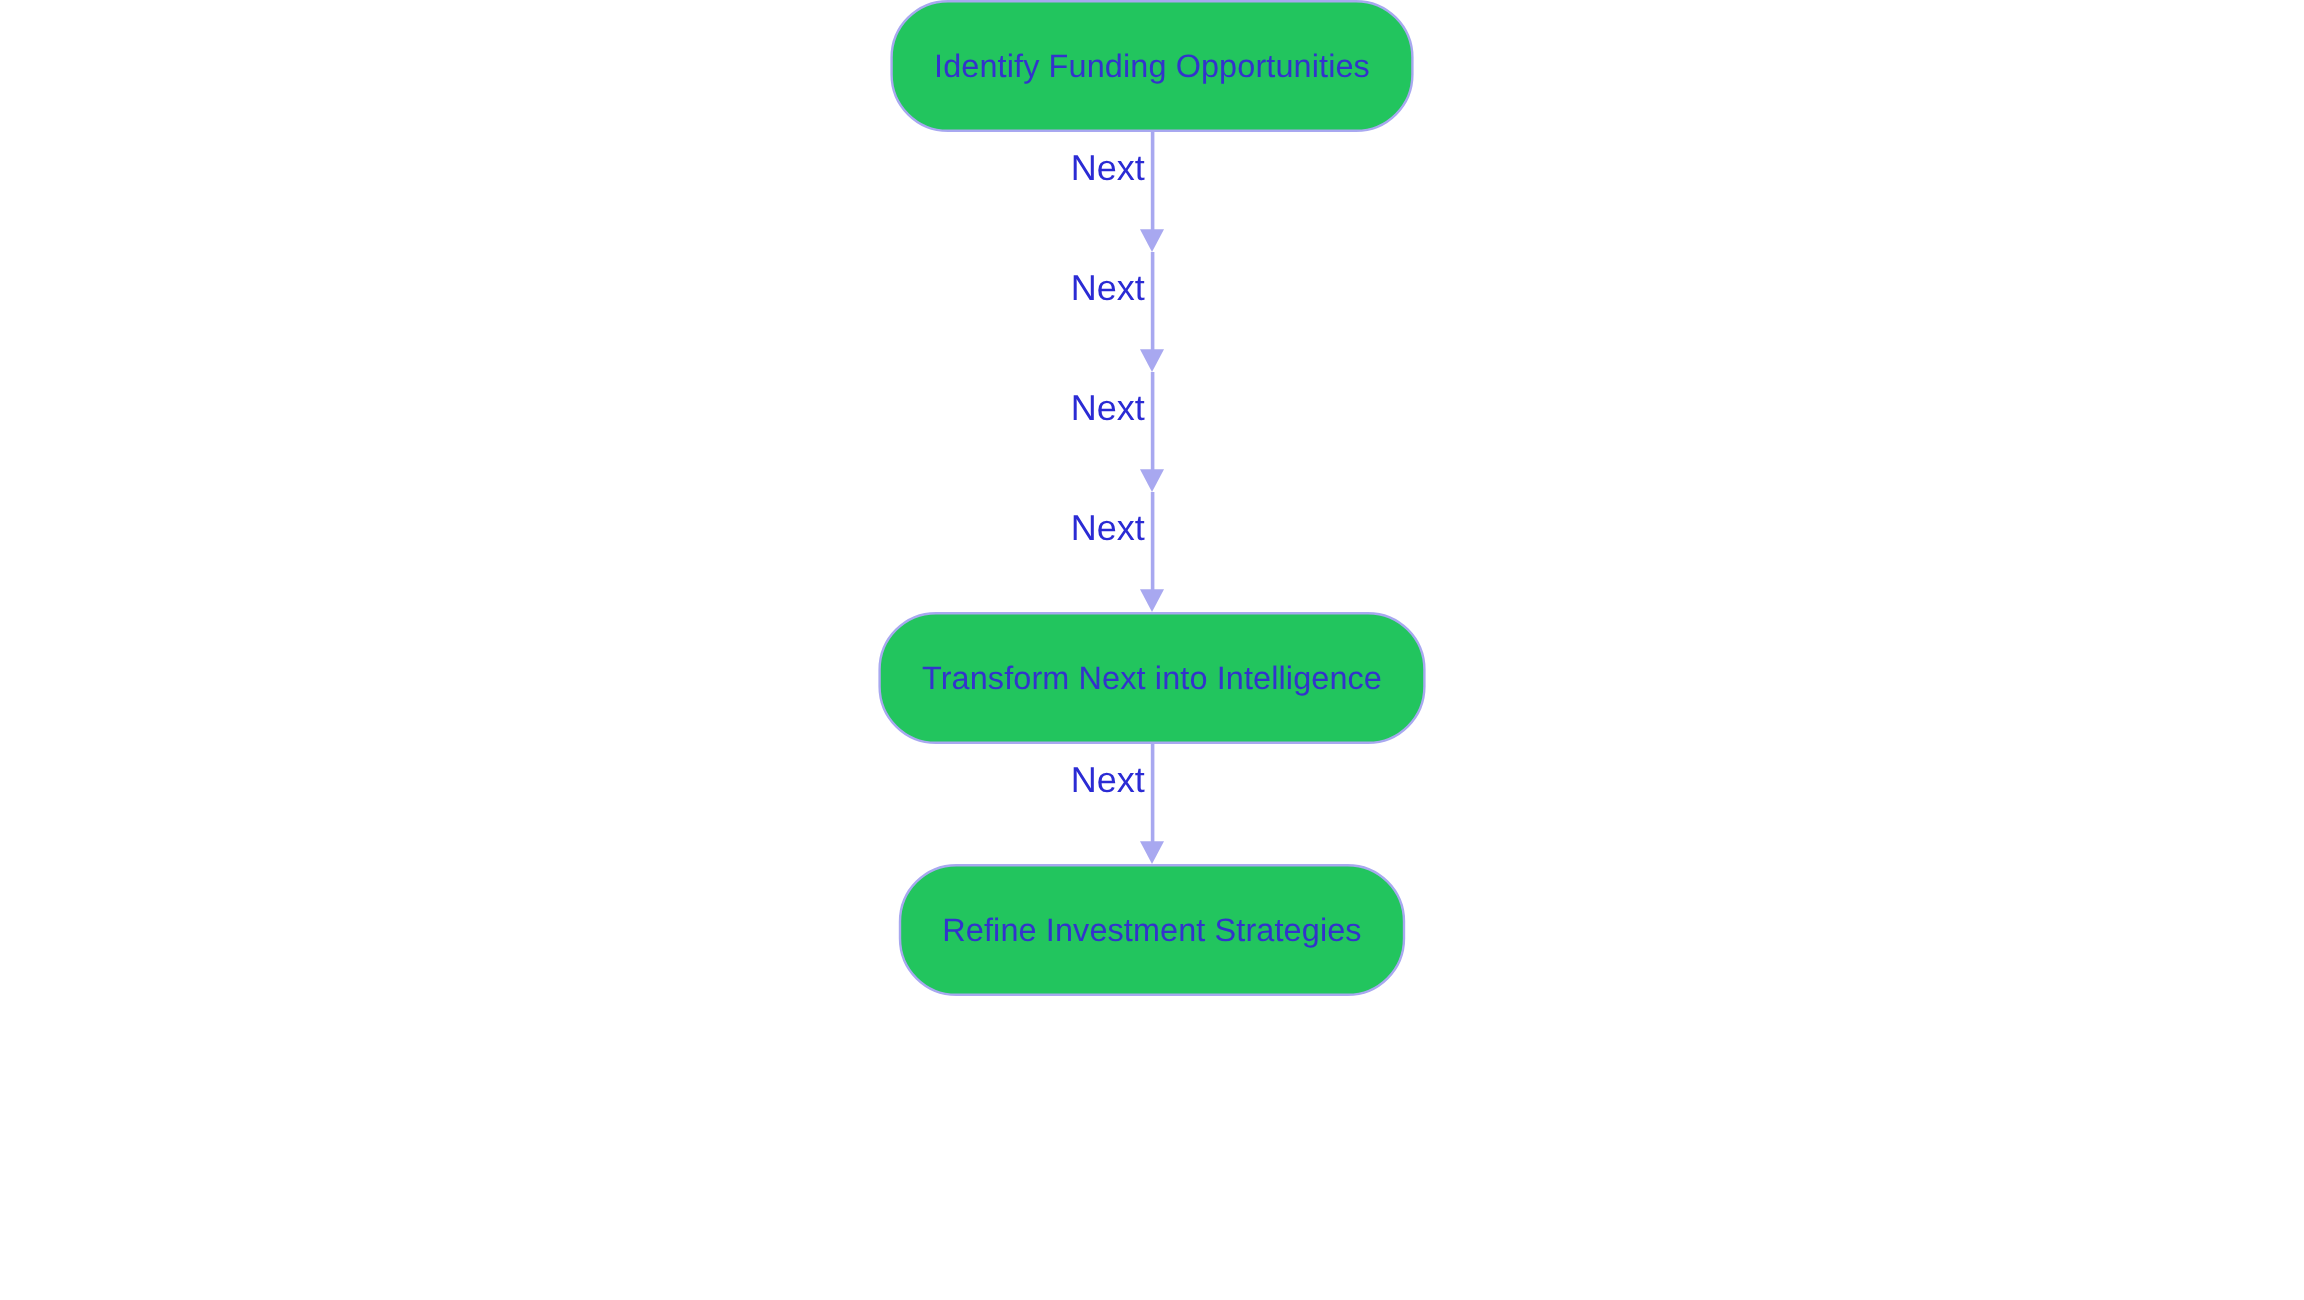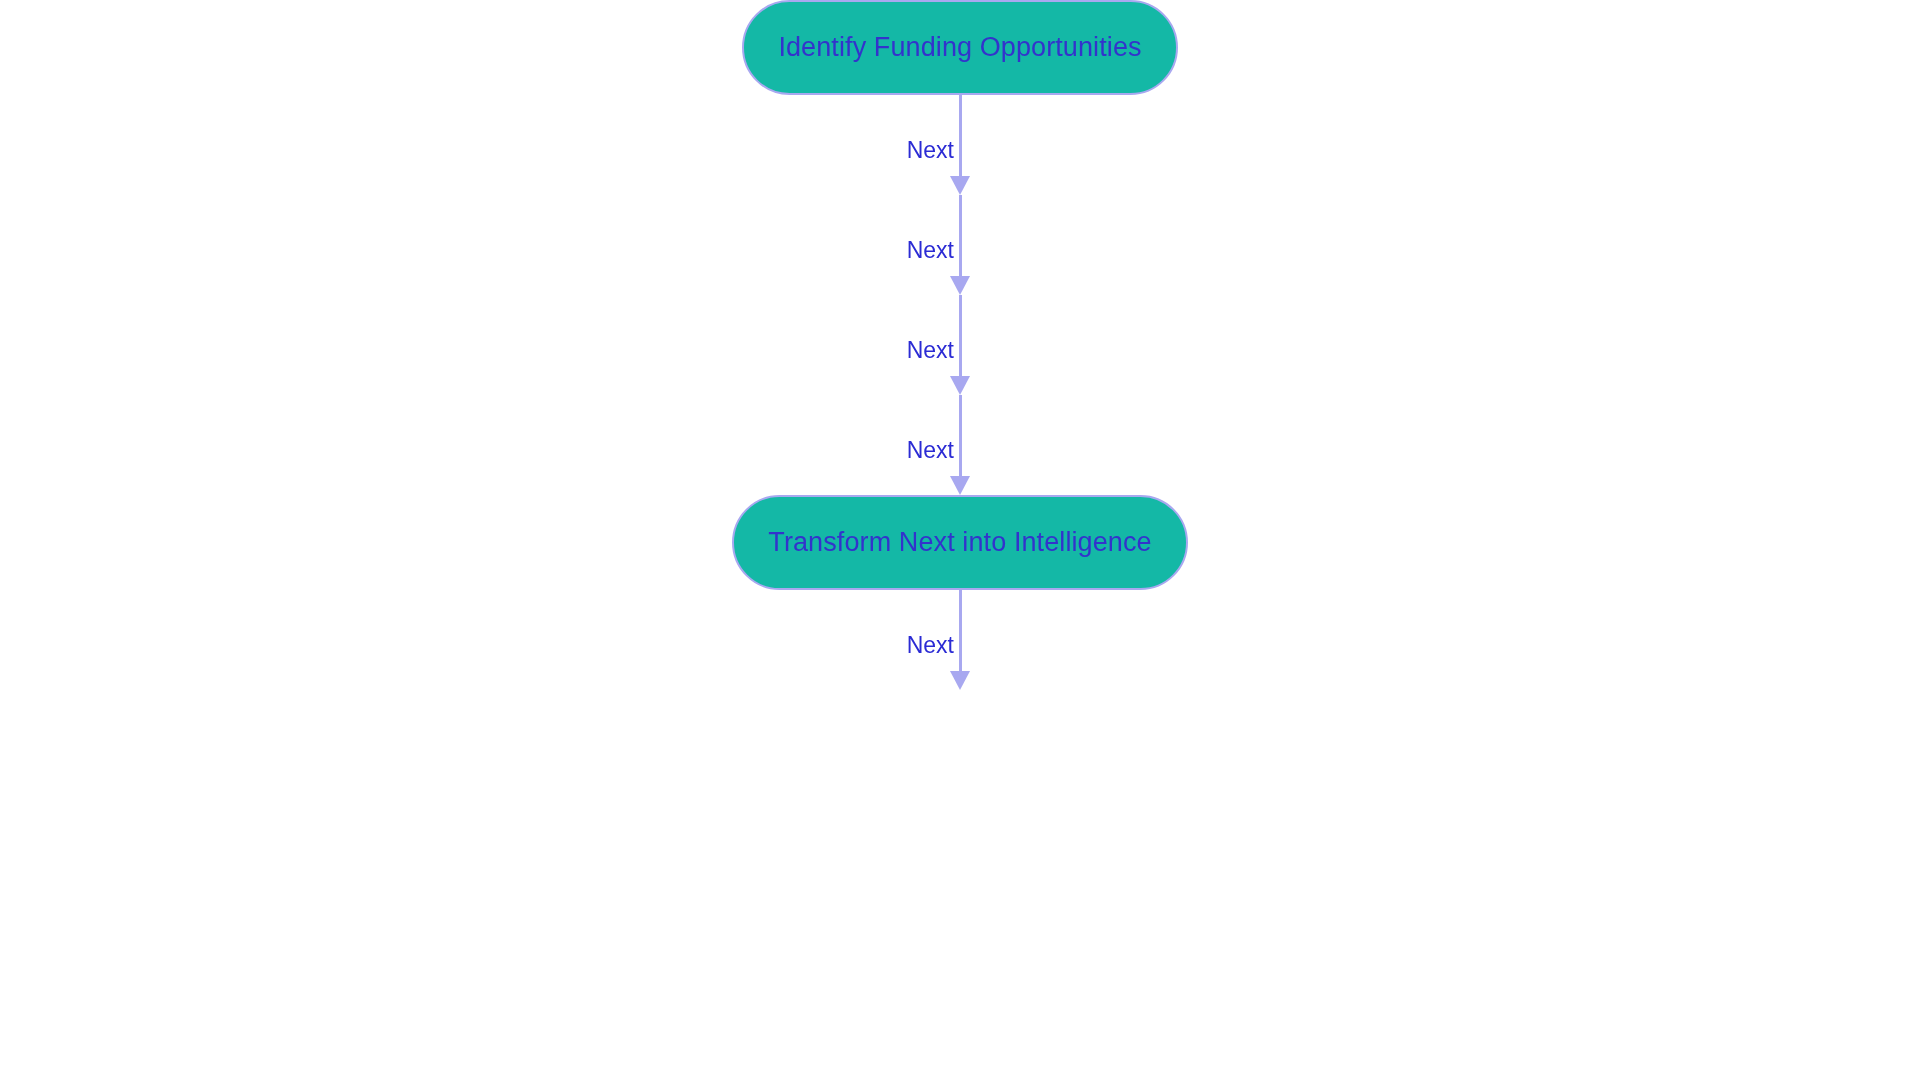--- a/index.html
+++ b/index.html
@@ -31,25 +31,25 @@
     height: 1083px;
     display: flex;
     flex-direction: column;
     align-items: center;
     justify-content: flex-start;
   }
 
   
   .node {
     box-sizing: border-box;
-    height: 95px;
+    height: 110px;
     display: flex;
     align-items: center;
     justify-content: center;
-    background: #14b8a6;
+    background: #22c55e;
     border: 2px solid #a8a8f0;
     border-radius: 48px;
     padding: 0 34px;
     white-space: nowrap;
   }
   .node-label {
     font-size: 27px;
     line-height: 1;
     color: #3333cc;
     letter-spacing: 0.1px;
@@ -77,24 +77,24 @@
     top: 81px;
     margin-left: -10px;
     width: 0;
     height: 0;
     border-left: 10px solid transparent;
     border-right: 10px solid transparent;
     border-top: 19px solid #a8a8f0;
   }
   .edge-label {
     position: absolute;
-    top: 44px;
+    top: 16px;
     right: 50%;
     margin-right: 6px;
-    font-size: 23px;
+    font-size: 30px;
     line-height: 1;
     color: #2b2bd4;
     white-space: nowrap;
     margin-left: 36px;
   }
 </style>
 </head>
 <body>
 
 <div id="flow-canvas">
@@ -134,15 +134,18 @@
     <div class="node">
       <span class="node-label">Transform Next into Intelligence</span>
     </div>
 
     <div class="edge">
       <div class="edge-line"></div>
       <div class="edge-arrowhead"></div>
       <span class="edge-label">Next</span>
     </div>
 
+    <div class="node">
+      <span class="node-label">Refine Investment Strategies</span>
+    </div>
 
   </div>
 </div>
 
 </body></html>

